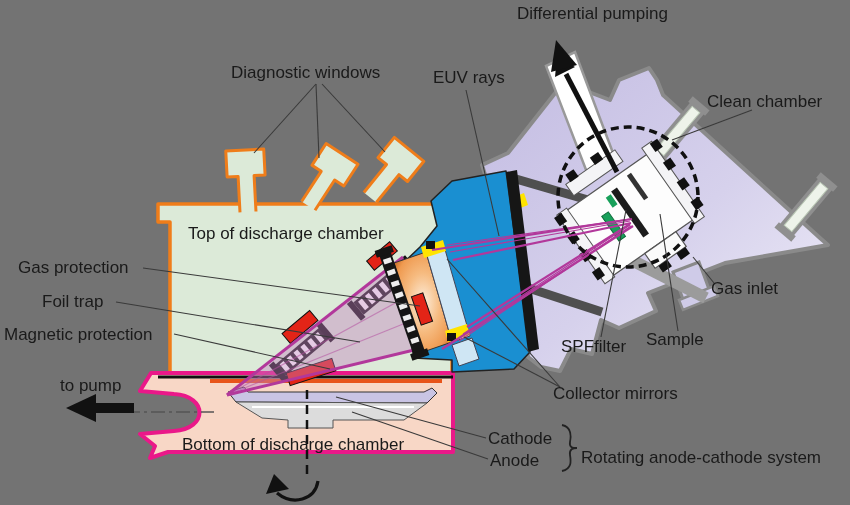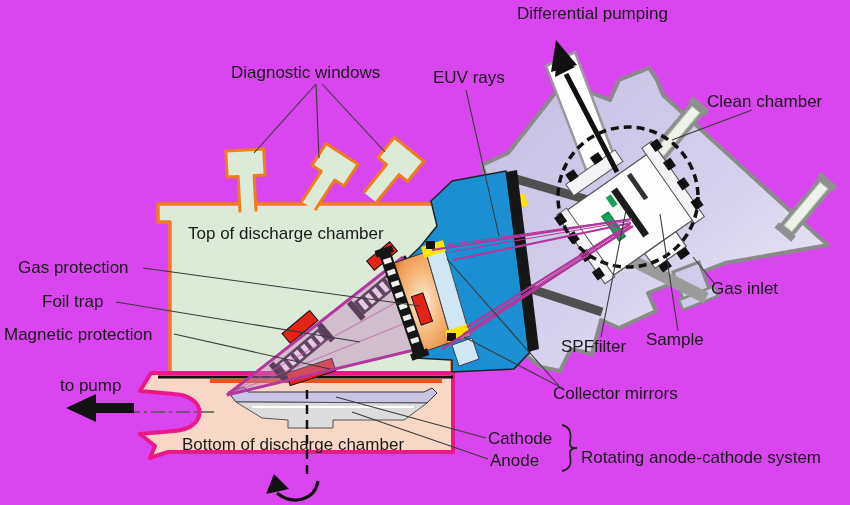--- a/index.html
+++ b/index.html
@@ -1,16 +1,16 @@
 <!DOCTYPE html>
 <html style="--chamber-green: #dcead8; --chamber-orange: #ef7d1a; --bottom-pink-fill: #f8d7c6; --bottom-pink-stroke: #ea1889; --collector-blue: #1a8fd1; --clean-chamber-stroke: #8a8a8a; --euv-ray: #b2389b; --magnet-red: #e32417; --highlight-yellow: #ffe400; --sample-green: #18a05a; --text: #1a1a1a;"><head>
 <meta charset="utf-8">
 <style>
   html,body{margin:0;padding:0;background:#fff;}
-  .stage{position:relative;width:850px;height:505px;background:#d946ef;overflow:hidden;
+  .stage{position:relative;width:850px;height:505px;background:#737373;overflow:hidden;
          font-family:"Liberation Sans", sans-serif;}
   svg{display:block;}
   svg text{font-family:"Liberation Sans", sans-serif;font-size:17px;fill:var(--text,#1a1a1a);}
 </style>
 </head>
 <body>
 
 <div class="stage">
 <svg width="850" height="505" viewBox="0 0 850 505">
   <defs>

